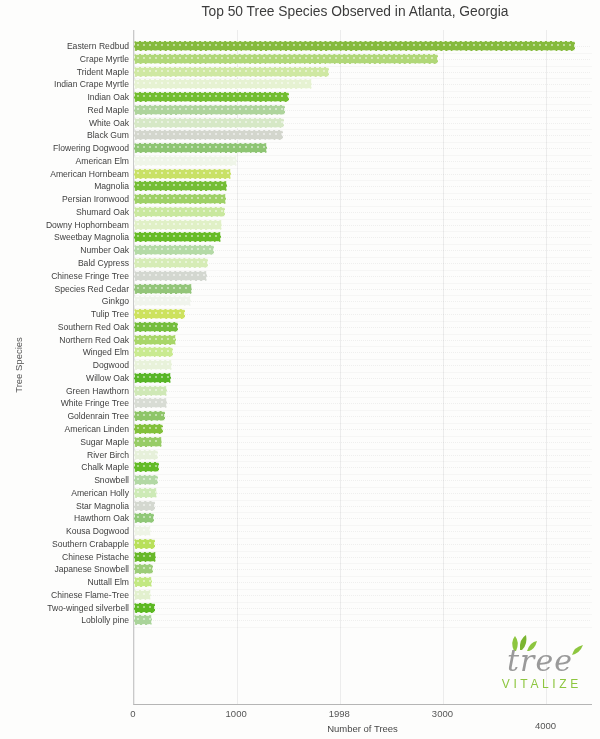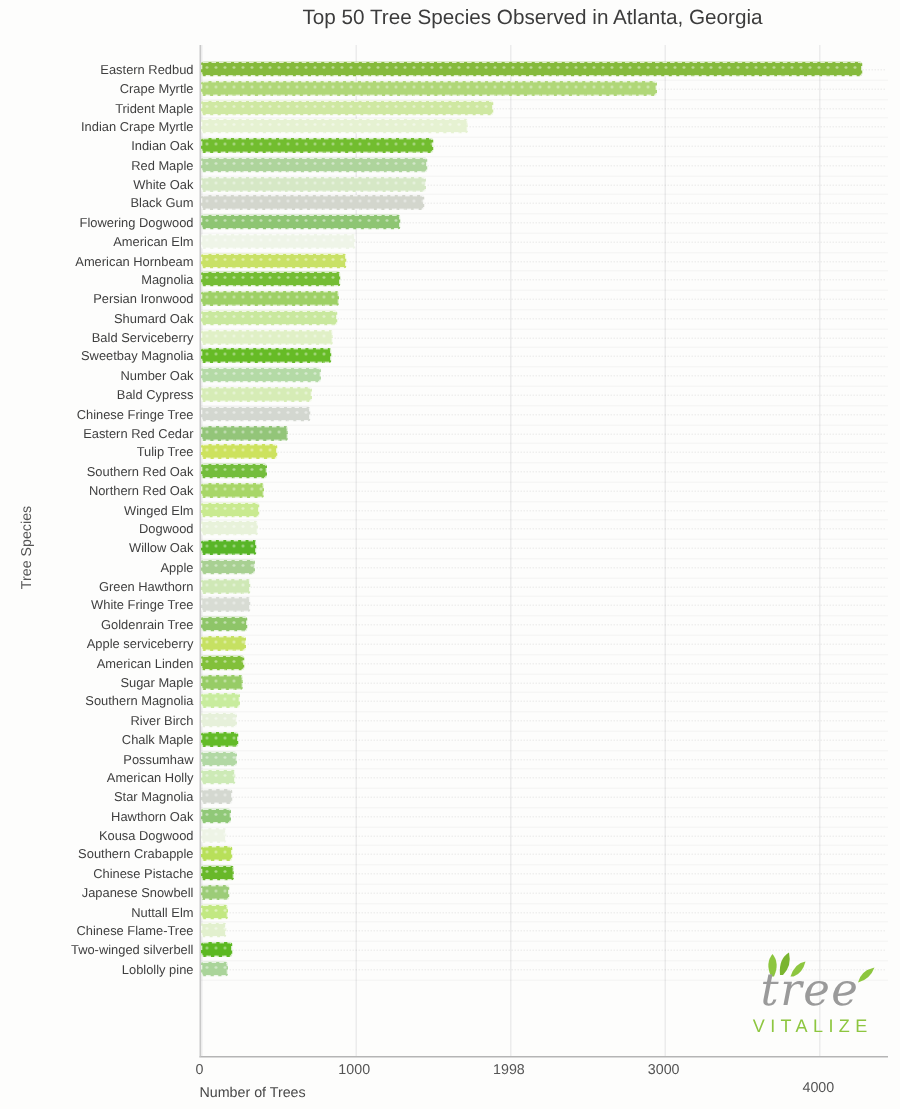--- a/index.html
+++ b/index.html
@@ -51,21 +51,21 @@
     background-size:6px 6px;
   }
 
   .x-tick-labels{position:absolute;left:133px;top:708px;width:459px;height:12px;}
   .x-tick-label{
     position:absolute;transform:translateX(-50%);
     font-size:9.5px;color:#555;white-space:nowrap;
   }
   .x-axis-title{
     position:absolute;left:133px;top:723px;width:459px;
-    font-size:9.5px;color:#484848;
+    text-align:center;font-size:9.5px;color:#484848;
   }
   .y-axis-title{
     position:absolute;left:18px;top:365px;
     transform:translate(-50%,-50%) rotate(-90deg);
     font-size:9.5px;color:#555;white-space:nowrap;
   }
 
   .logo{
     position:absolute;left:486px;top:636px;width:108px;height:66px;
     text-align:center;line-height:1;
@@ -151,42 +151,46 @@
         </div>
         <div class="bar-row">
           <span class="species-label">Persian Ironwood</span>
           <div class="species-bar" style="width: 20.1124%; background-color: rgb(158, 208, 102);"></div>
         </div>
         <div class="bar-row">
           <span class="species-label">Shumard Oak</span>
           <div class="species-bar" style="width: 19.8876%; background-color: rgb(201, 232, 158);"></div>
         </div>
         <div class="bar-row">
-          <span class="species-label">Bald Serviceberry</span>
+          <span class="species-label">Downy Hophornbeam</span>
           <div class="species-bar" style="width: 19.2135%; background-color: rgb(224, 240, 198);"></div>
         </div>
         <div class="bar-row">
           <span class="species-label">Sweetbay Magnolia</span>
           <div class="species-bar" style="width: 18.9888%; background-color: rgb(102, 187, 38);"></div>
         </div>
         <div class="bar-row">
           <span class="species-label">Number Oak</span>
           <div class="species-bar" style="width: 17.4157%; background-color: rgb(180, 218, 166);"></div>
         </div>
         <div class="bar-row">
           <span class="species-label">Bald Cypress</span>
           <div class="species-bar" style="width: 16.0674%; background-color: rgb(214, 236, 182);"></div>
         </div>
         <div class="bar-row">
           <span class="species-label">Chinese Fringe Tree</span>
           <div class="species-bar" style="width: 15.9551%; background-color: rgb(211, 215, 208);"></div>
         </div>
         <div class="bar-row">
-          <span class="species-label">Eastern Red Cedar</span>
+          <span class="species-label">Species Red Cedar</span>
           <div class="species-bar" style="width: 12.6966%; background-color: rgb(147, 197, 121);"></div>
+        </div>
+        <div class="bar-row">
+          <span class="species-label">Ginkgo</span>
+          <div class="species-bar" style="width: 12.4045%; background-color: rgb(240, 244, 236);"></div>
         </div>
         <div class="bar-row">
           <span class="species-label">Tulip Tree</span>
           <div class="species-bar" style="width: 11.236%; background-color: rgb(205, 226, 94);"></div>
         </div>
         <div class="bar-row">
           <span class="species-label">Southern Red Oak</span>
           <div class="species-bar" style="width: 9.66292%; background-color: rgb(116, 189, 60);"></div>
         </div>
         <div class="bar-row">
@@ -199,61 +203,49 @@
         </div>
         <div class="bar-row">
           <span class="species-label">Dogwood</span>
           <div class="species-bar" style="width: 8.20225%; background-color: rgb(232, 242, 218);"></div>
         </div>
         <div class="bar-row">
           <span class="species-label">Willow Oak</span>
           <div class="species-bar" style="width: 8.08989%; background-color: rgb(88, 181, 39);"></div>
         </div>
         <div class="bar-row">
-          <span class="species-label">Apple</span>
-          <div class="species-bar" style="width: 7.86517%; background-color: rgb(168, 208, 146);"></div>
-        </div>
-        <div class="bar-row">
           <span class="species-label">Green Hawthorn</span>
           <div class="species-bar" style="width: 7.30337%; background-color: rgb(207, 232, 182);"></div>
         </div>
         <div class="bar-row">
           <span class="species-label">White Fringe Tree</span>
           <div class="species-bar" style="width: 7.14607%; background-color: rgb(216, 220, 212);"></div>
         </div>
         <div class="bar-row">
           <span class="species-label">Goldenrain Tree</span>
           <div class="species-bar" style="width: 6.85393%; background-color: rgb(142, 197, 104);"></div>
         </div>
         <div class="bar-row">
-          <span class="species-label">Apple serviceberry</span>
-          <div class="species-bar" style="width: 6.5618%; background-color: rgb(198, 225, 98);"></div>
-        </div>
-        <div class="bar-row">
           <span class="species-label">American Linden</span>
           <div class="species-bar" style="width: 6.42697%; background-color: rgb(130, 192, 58);"></div>
         </div>
         <div class="bar-row">
           <span class="species-label">Sugar Maple</span>
           <div class="species-bar" style="width: 6.02247%; background-color: rgb(151, 204, 102);"></div>
         </div>
         <div class="bar-row">
-          <span class="species-label">Southern Magnolia</span>
-          <div class="species-bar" style="width: 5.75281%; background-color: rgb(200, 236, 158);"></div>
-        </div>
-        <div class="bar-row">
           <span class="species-label">River Birch</span>
           <div class="species-bar" style="width: 5.34831%; background-color: rgb(230, 240, 218);"></div>
         </div>
         <div class="bar-row">
           <span class="species-label">Chalk Maple</span>
           <div class="species-bar" style="width: 5.52809%; background-color: rgb(99, 187, 40);"></div>
         </div>
         <div class="bar-row">
-          <span class="species-label">Possumhaw</span>
+          <span class="species-label">Snowbell</span>
           <div class="species-bar" style="width: 5.23595%; background-color: rgb(178, 216, 164);"></div>
         </div>
         <div class="bar-row">
           <span class="species-label">American Holly</span>
           <div class="species-bar" style="width: 5.07865%; background-color: rgb(205, 234, 182);"></div>
         </div>
         <div class="bar-row">
           <span class="species-label">Star Magnolia</span>
           <div class="species-bar" style="width: 4.65169%; background-color: rgb(212, 216, 208);"></div>
         </div>

